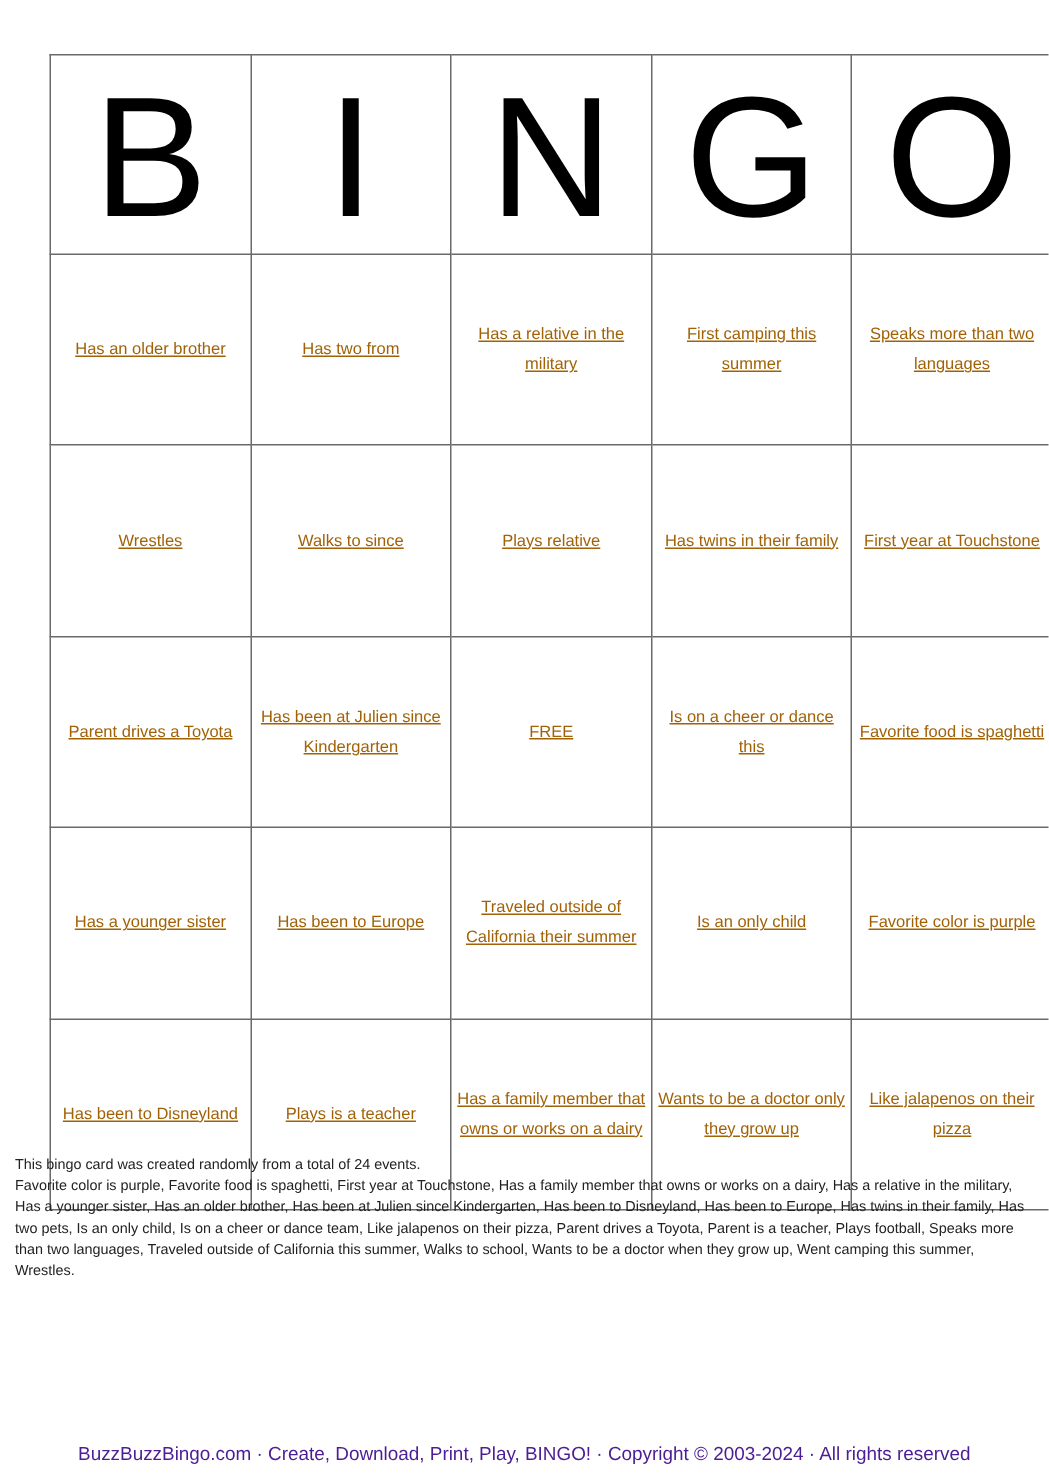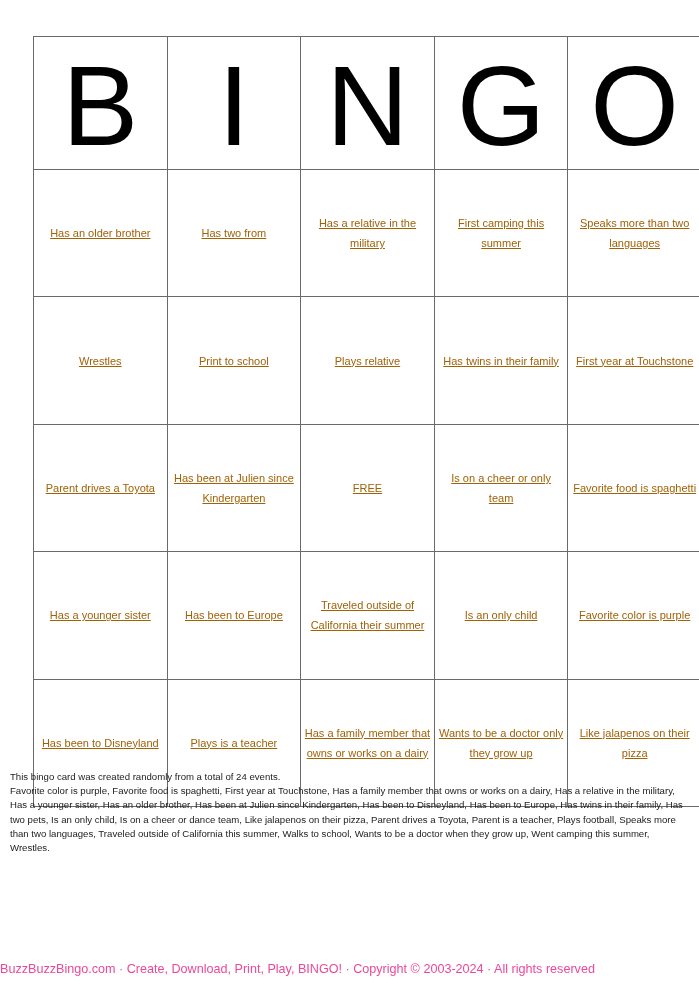--- a/index.html
+++ b/index.html
@@ -8,22 +8,22 @@
     .card { position:absolute; left:33px; top:36px; width:633px; height:760px;
             border-collapse:collapse; table-layout:fixed; }
     .card td { border:1.3px solid #6a6a6a; width:126.6px; text-align:center;
                vertical-align:middle; padding:0 3px; }
     .card tr.head td { height:126px; font-size:114px; line-height:1; color:#000;
                        padding-top:6px; }
     .card tr.row td { height:126.4px; font-size:11px; line-height:20px; color:#a16207;text-decoration:underline; }
     .note { position:absolute; left:10px; top:770px; width:680px; font-size:9.6px;
             line-height:14.2px; color:#222; }
     .note p { margin:0; }
-    .footer { position:absolute; left:0; top:962px; width:699px; text-align:left;
-              font-size:12.6px; color:#ec4899; }
+    .footer { position:absolute; left:0; top:962px; width:699px; text-align:center;
+              font-size:12.6px; color:#4c1d95; }
   </style>
 </head>
 <body>
 
 <table class="card">
   <tbody>
       <tr class="head">
     <td>B</td>
     <td>I</td>
     <td>N</td>
@@ -32,30 +32,30 @@
   </tr>
   <tr class="row">
     <td>Has an older brother</td>
     <td>Has two from</td>
     <td>Has a relative in the military</td>
     <td>First camping this summer</td>
     <td>Speaks more than two languages</td>
   </tr>
   <tr class="row">
     <td>Wrestles</td>
-    <td>Print to school</td>
+    <td>Walks to since</td>
     <td>Plays relative</td>
     <td>Has twins in their family</td>
     <td>First year at Touchstone</td>
   </tr>
   <tr class="row">
     <td>Parent drives a Toyota</td>
     <td>Has been at Julien since Kindergarten</td>
     <td>FREE</td>
-    <td>Is on a cheer or only team</td>
+    <td>Is on a cheer or dance this</td>
     <td>Favorite food is spaghetti</td>
   </tr>
   <tr class="row">
     <td>Has a younger sister</td>
     <td>Has been to Europe</td>
     <td>Traveled outside of California their summer</td>
     <td>Is an only child</td>
     <td>Favorite color is purple</td>
   </tr>
   <tr class="row">

